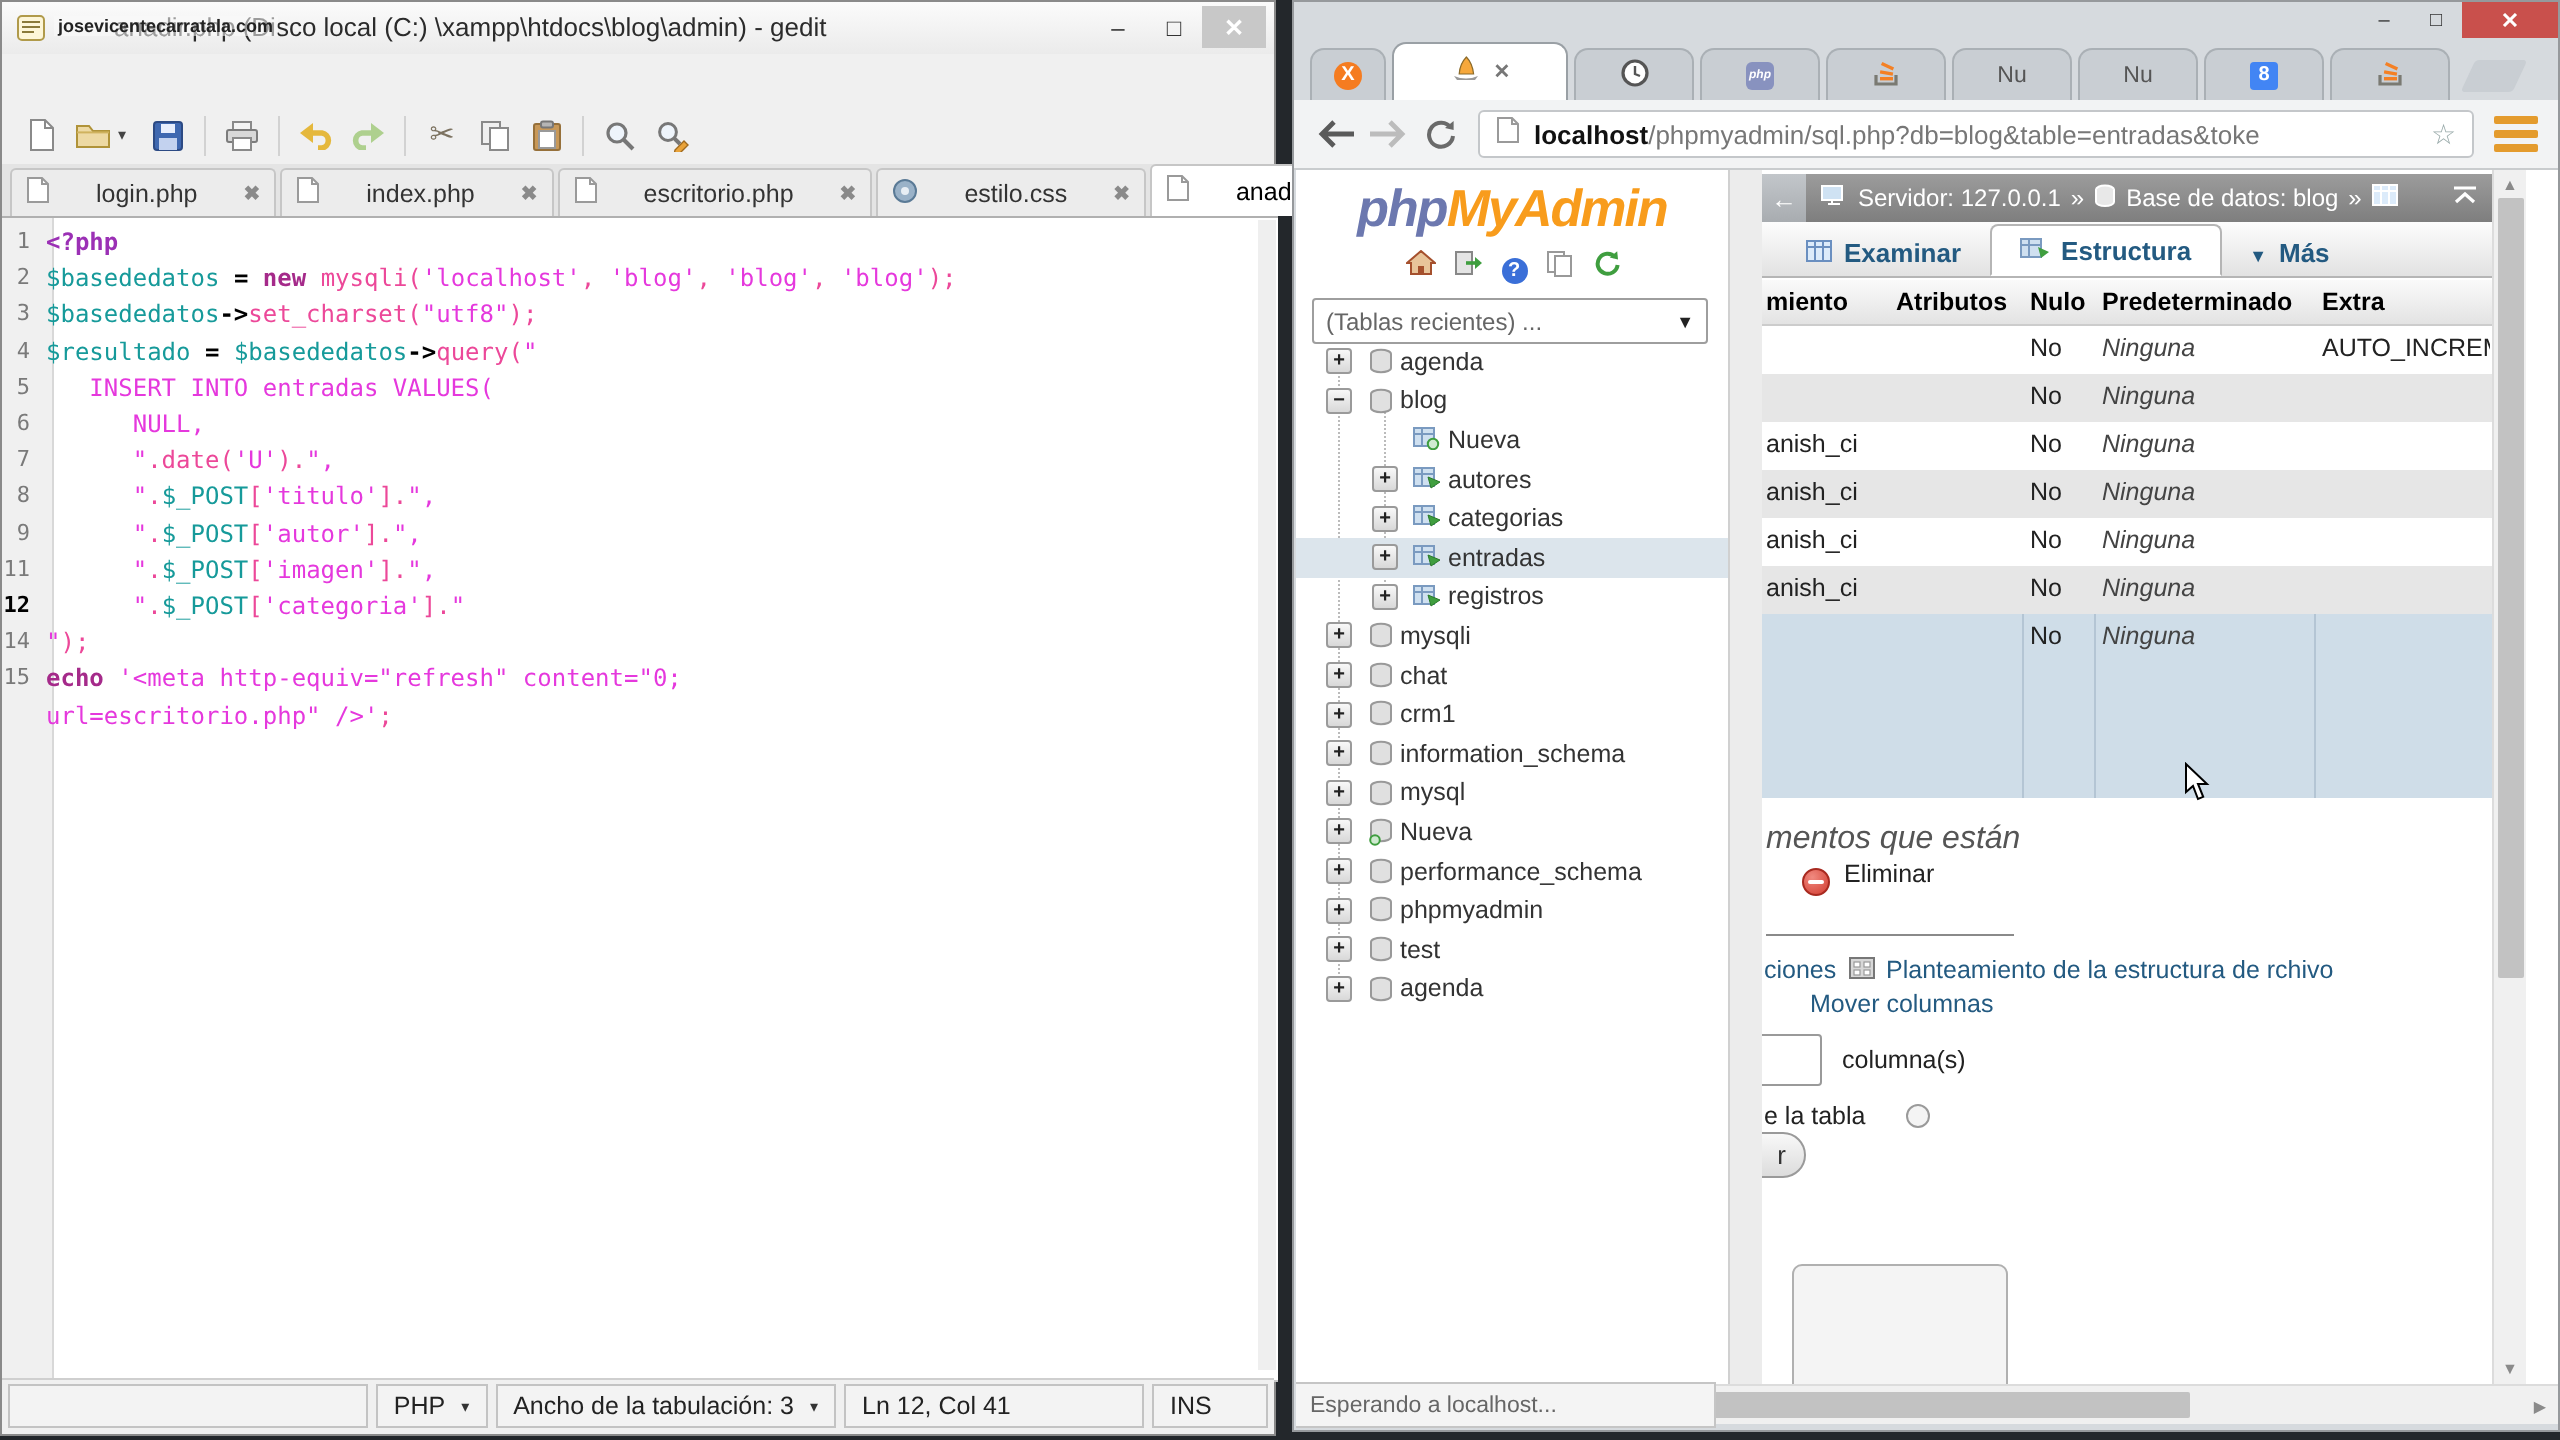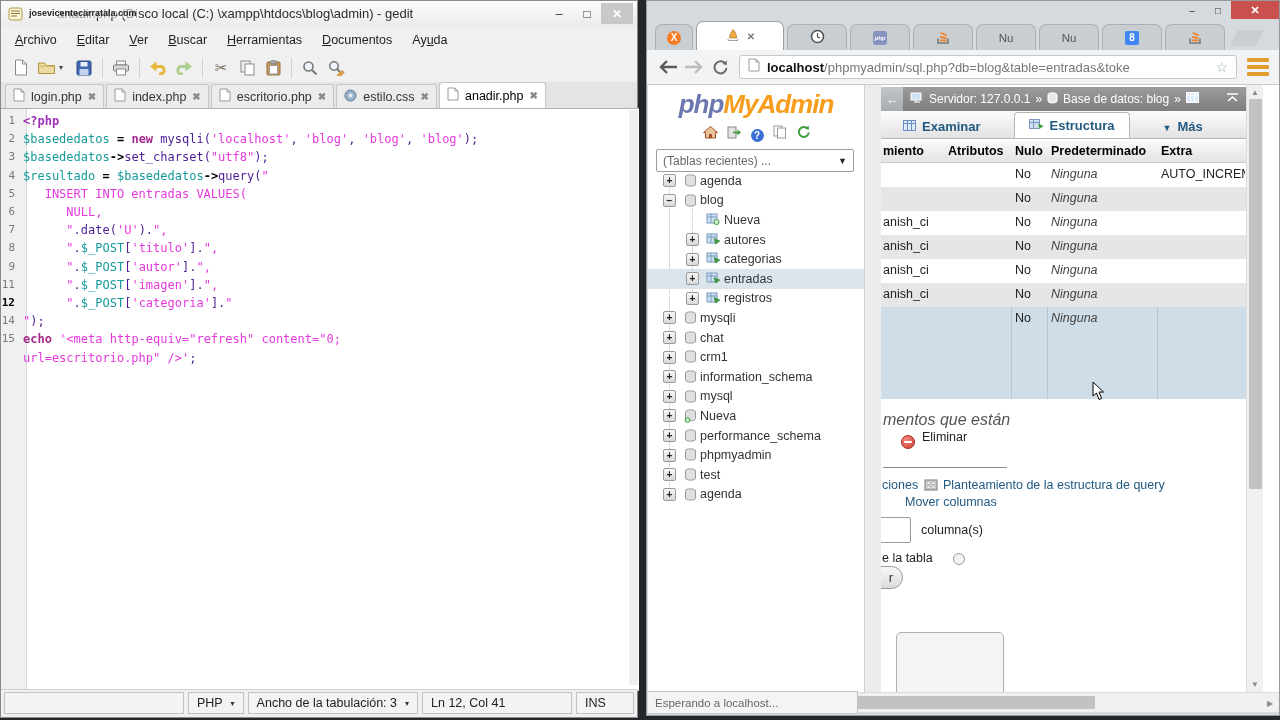--- a/index.html
+++ b/index.html
@@ -24,37 +24,37 @@
                align-items:center; padding-left:4px; font-size:12.5px; color:#222; }
   .g-menu-item { padding:4px 10px; }
   .g-toolbar { position:absolute; left:0; top:52px; width:100%; height:29px; display:flex;
                align-items:center; padding-left:6px; }
   .g-tool { width:26px; height:24px; display:flex; align-items:center; justify-content:center; }
   .g-tool-caret { width:12px; font-size:8px; color:#444; }
   .g-sep { width:1px; height:20px; background:#d2d2d2; margin:0 5px; }
   .uglyph { font-size:15px; line-height:15px; }
   .g-tabbar { position:absolute; left:0; top:81px; width:100%; height:26px;
               background:#e4e4e4; display:flex; align-items:flex-end; padding-left:4px; }
-  .g-tab { height:24px; display:flex; align-items:center; gap:6px; padding:0 7px;
+  .g-tab { height:24px; display:flex; align-items:center; gap:23px; padding:0 7px;
            background:#ececec; border:1px solid #c6c6c6; border-bottom:none;
            border-radius:3px 3px 0 0; margin-right:2px; font-size:12.5px; color:#333; }
   .g-tab.active { background:#fff; height:26px; color:#000; }
   .g-tab .tclose { color:#8a8a8a; font-size:10px; font-weight:bold; }
   .g-editor { position:absolute; left:0; top:107px; width:638px; height:583px;
               background:#fff; border-top:1px solid #b0b0b0; border-bottom:1px solid #c5c5c5; }
   .g-gutterbg { position:absolute; left:0; top:0; width:26px; height:100%;
                 background:#f0f0f0; border-right:1px solid #d8d8d8; }
   #gedit-code { position:absolute; left:0; top:3px; width:100%;
                 font-family:"DejaVu Sans Mono", monospace; font-size:12px; line-height:18.2px; }
   .crow { display:flex; }
   .cnum { width:22px; text-align:right; padding-right:8px; color:#7a7a7a; font-size:11px;
           flex:none; line-height:18.2px; }
   .crow.cur .cnum { color:#000; font-weight:bold; }
   .ctxt { white-space:pre; }
-  .tp { color:#4c1d95; } .ts { color:#e538dd; } .tv { color:#169a9a; }
+  .tp { color:#ec4899; } .ts { color:#e538dd; } .tv { color:#169a9a; }
   .tk { color:#a52a8a; font-weight:bold; } .tg { color:#9b30b5; font-weight:bold; }
   .to { color:#000; font-weight:bold; }
   .g-editscroll { position:absolute; right:1px; top:1px; width:9px; height:99%;
                   background:#efefef; }
   .g-statusbar { position:absolute; left:0; bottom:1px; width:100%; height:27px;
                  background:#f0f0f0; border-top:1px solid #cfcfcf; display:flex;
                  align-items:center; gap:4px; padding:0 3px; font-size:12.5px; color:#222; }
   .g-scell { border:1px solid #c3c3c3; background:#f3f3f3; height:22px; display:flex;
              align-items:center; padding:0 8px; white-space:nowrap; }
   .g-scell .car { font-size:8px; margin-left:8px; color:#333; }
@@ -123,21 +123,21 @@
   .pma-backbtn { position:absolute; left:0; top:2px; width:22px; height:24px;
                  background:linear-gradient(#c2c6ca,#a8acb0); color:#fff; display:flex;
                  align-items:center; justify-content:center; font-size:13px; }
   .pma-crumb { position:absolute; left:22px; top:2px; right:0; height:24px;
                background:linear-gradient(#9c9c9c,#7e7e7e); color:#fff; display:flex;
                align-items:center; gap:5px; padding:0 7px; font-size:12px; white-space:nowrap;
                overflow:hidden; }
   .pma-crumb .colup { margin-left:auto; }
   .pma-tabs { position:absolute; left:0; top:26px; width:100%; height:28px;
               background:linear-gradient(#fdfdfd,#e2e2e2); border-bottom:1px solid #b5b5b5;
-              display:flex; align-items:flex-end; padding-left:8px;gap:19px; }
+              display:flex; align-items:flex-end; padding-left:8px; }
   .pma-tab { height:24px; display:flex; align-items:center; gap:6px; padding:0 14px;
              font-size:13px; font-weight:bold; color:#235a81; }
   .pma-tab.active { background:#fff; border:1px solid #b5b5b5; border-bottom:1px solid #fff;
                     border-radius:4px 4px 0 0; height:26px; }
   .pma-thead { position:absolute; left:0; top:55px; width:100%; height:23px;
                background:linear-gradient(#fafafa,#e3e3e3); border-bottom:1px solid #ccc;
                font-size:12.5px; font-weight:bold; color:#000; }
   .hcell { position:absolute; top:4px; white-space:nowrap; }
   .pma-rows { position:absolute; left:0; top:78px; width:100%; }
   .p-row { position:absolute; left:0; width:100%; height:24px; font-size:12.5px; color:#222; }
@@ -187,29 +187,20 @@
           </svg>
       </span>
       <span class="g-title">anadir.php (Disco local (C:) \xampp\htdocs\blog\admin) - gedit</span>
       <span class="g-watermark">josevicentecarratala.com</span>
       <span class="g-winbtns">
         <span class="g-btn">–</span>
         <span class="g-btn">□</span>
         <span class="g-btn close">✕</span>
       </span>
     </div>
-    <nav class="g-menubar" id="gedit-menu">
-        <span class="g-menu-item"><u>A</u>rchivo</span>
-        <span class="g-menu-item"><u>E</u>ditar</span>
-        <span class="g-menu-item"><u>V</u>er</span>
-        <span class="g-menu-item"><u>B</u>uscar</span>
-        <span class="g-menu-item"><u>H</u>erramientas</span>
-        <span class="g-menu-item"><u>D</u>ocumentos</span>
-        <span class="g-menu-item">Ay<u>u</u>da</span>
-      </nav>
     <div class="g-toolbar" id="gedit-toolbar">
         <span class="g-tool">
           <svg width="15" height="17">
             <path d="M2.5 1h7l4 4v11h-11z" fill="#fff" stroke="#8a8a8a"></path>
             <path d="M9.5 1v4h4" fill="none" stroke="#8a8a8a"></path>
           </svg>
         </span>
         <span class="g-tool">
           <svg width="18" height="15">
             <path d="M1.5 3h6l2 2.5h8v8h-16z" fill="#edd9a3" stroke="#b09339"></path>
@@ -776,21 +767,21 @@
           <span class="pb blue" style="left:1px;top:393px">ciones</span>
           <span class="pb" style="left:43px;top:392px">
             <svg width="14" height="12">
                 <rect x="1" y="1" width="12" height="10" fill="#d8d8d8" stroke="#777"></rect>
                 <rect x="3" y="3" width="3" height="2.5" fill="#fff" stroke="#999" stroke-width="0.6"></rect>
                 <rect x="8" y="3" width="3" height="2.5" fill="#fff" stroke="#999" stroke-width="0.6"></rect>
                 <rect x="3" y="7" width="3" height="2.5" fill="#fff" stroke="#999" stroke-width="0.6"></rect>
                 <rect x="8" y="7" width="3" height="2.5" fill="#fff" stroke="#999" stroke-width="0.6"></rect>
               </svg>
           </span>
-          <span class="pb blue" style="left:62px;top:393px">Planteamiento de la estructura de query</span>
+          <span class="pb blue" style="left:62px;top:393px">Planteamiento de la estructura de rchivo</span>
           <span class="pb blue" style="left:24px;top:410px">Mover columnas</span>
           <span class="pma-input" style="left:-5px;top:432px;width:35px;height:26px"></span>
           <span class="pb" style="left:40px;top:438px;font-size:12.5px;color:#222">columna(s)</span>
           <span class="pb" style="left:1px;top:466px;font-size:12.5px;color:#222">e la tabla</span>
           <span class="pb" style="left:72px;top:466px"><span class="radio"></span></span>
           <span class="pill" style="left:-22px;top:481px;width:44px;height:23px">r</span>
           <span class="fieldset" style="left:15px;top:547px;width:108px;height:80px"></span>
         </div>
       </div>
 

